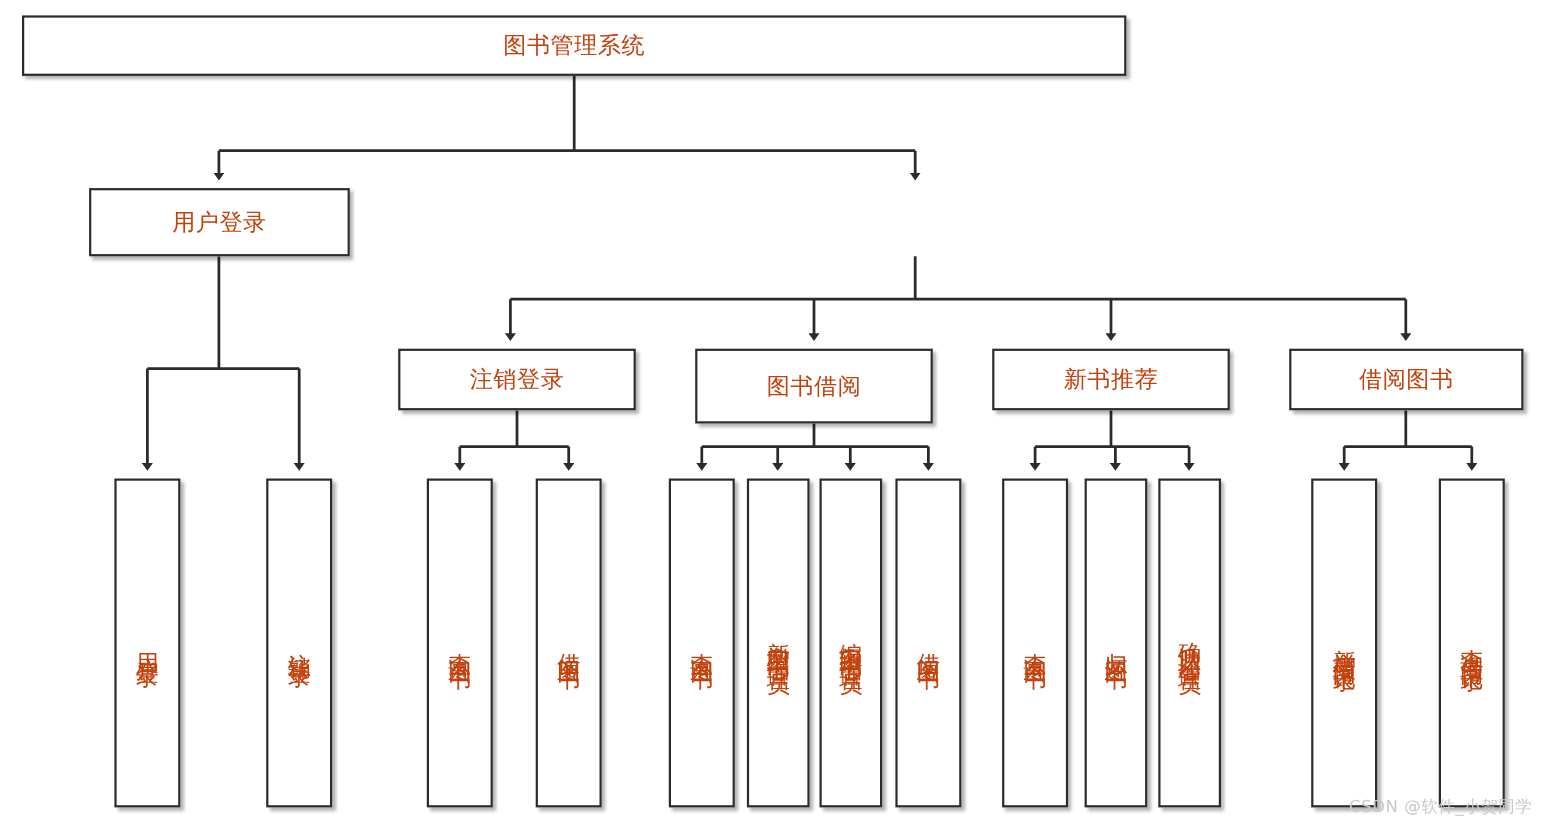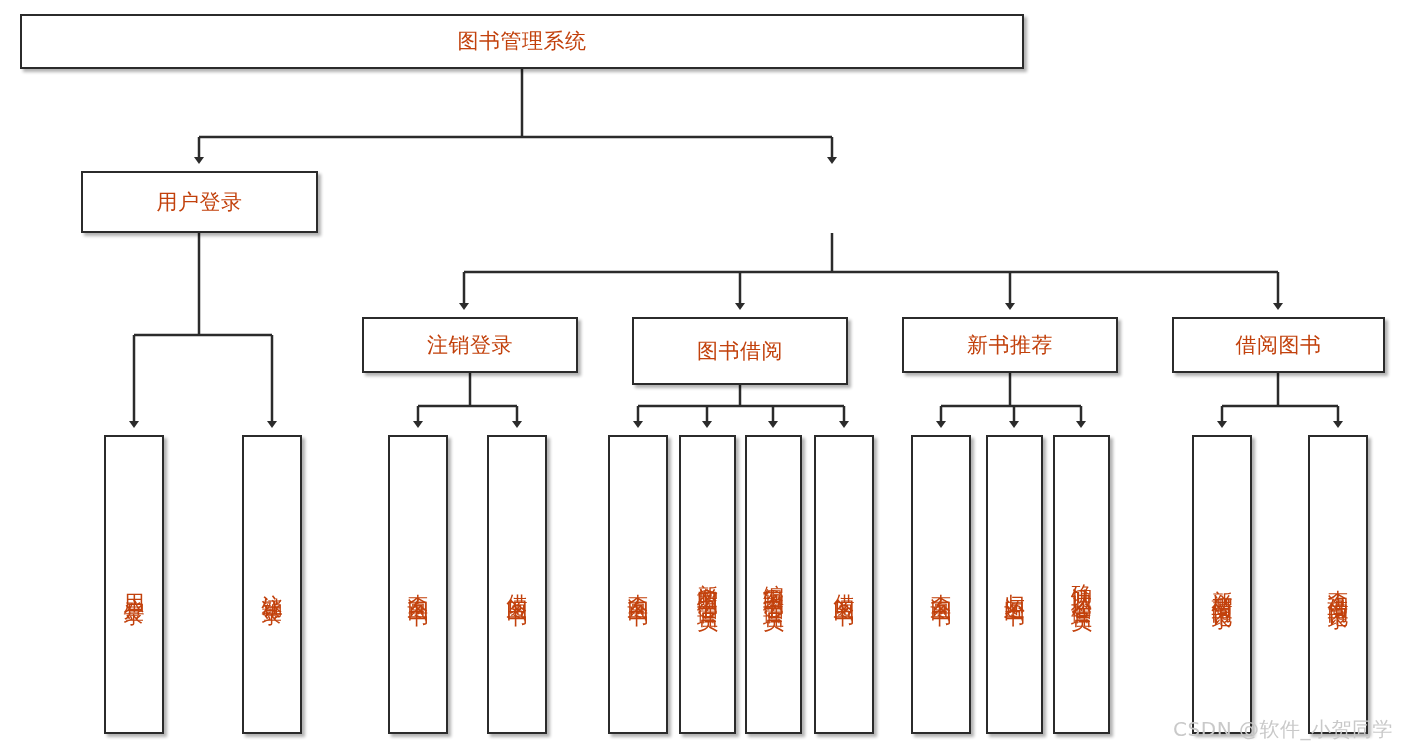--- a/index.html
+++ b/index.html
@@ -53,21 +53,21 @@
     top: 0;
     width: 1405px;
     height: 747px;
     pointer-events: none;
   }
   .watermark {
     position: absolute;
     right: 12px;
     bottom: 4px;
     color: #c9c9c9;
-    font-size: 20px;
+    font-size: 15px;
     white-space: nowrap;
     letter-spacing: 0.5px;
   }
 </style>
 </head>
 <body>
 
 <div id="canvas">
 
   <svg class="links" viewBox="0 0 1405 747" xmlns="http://www.w3.org/2000/svg">

